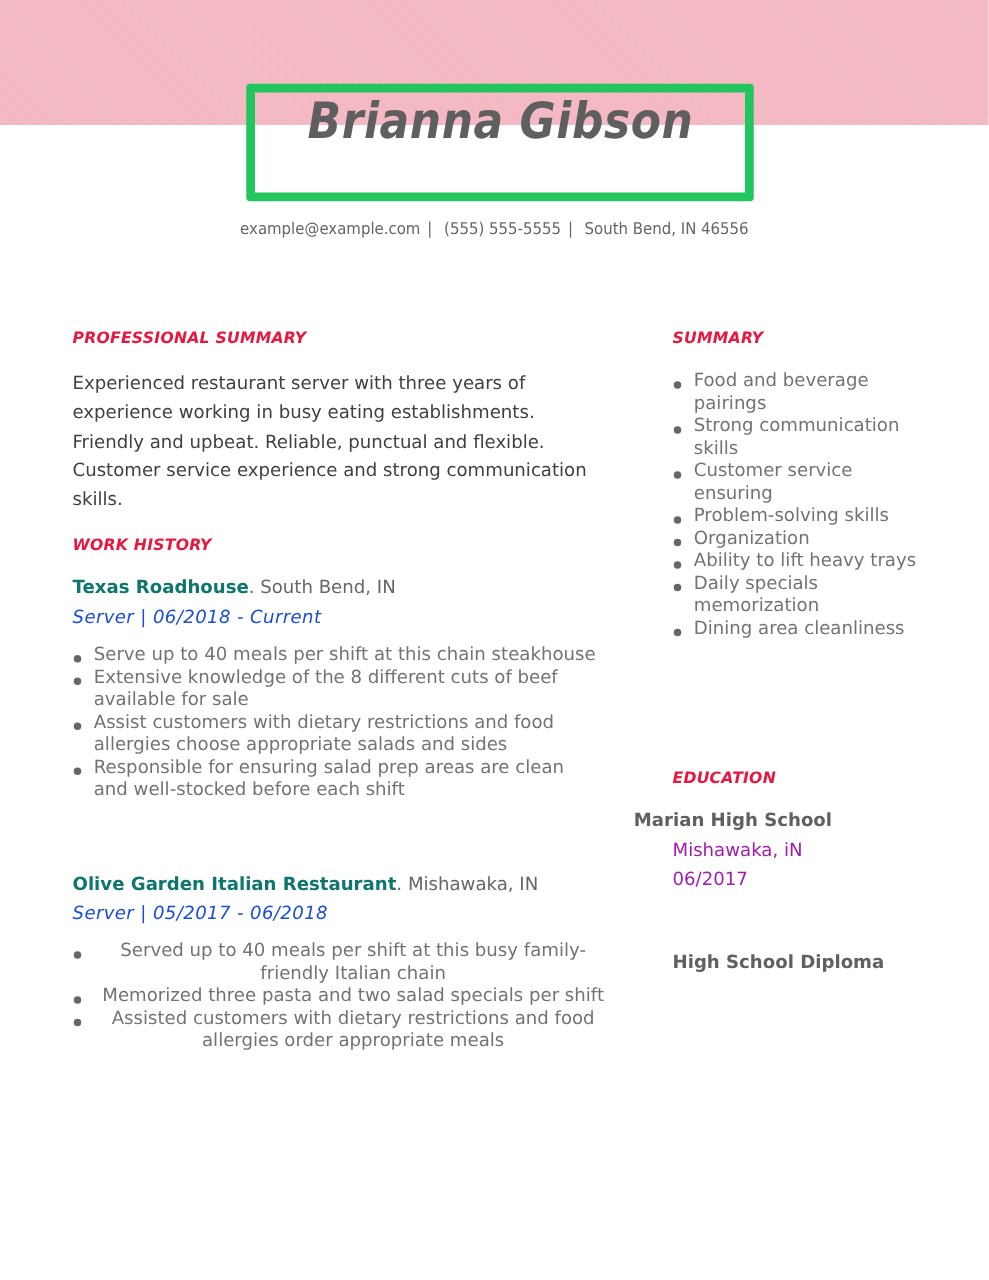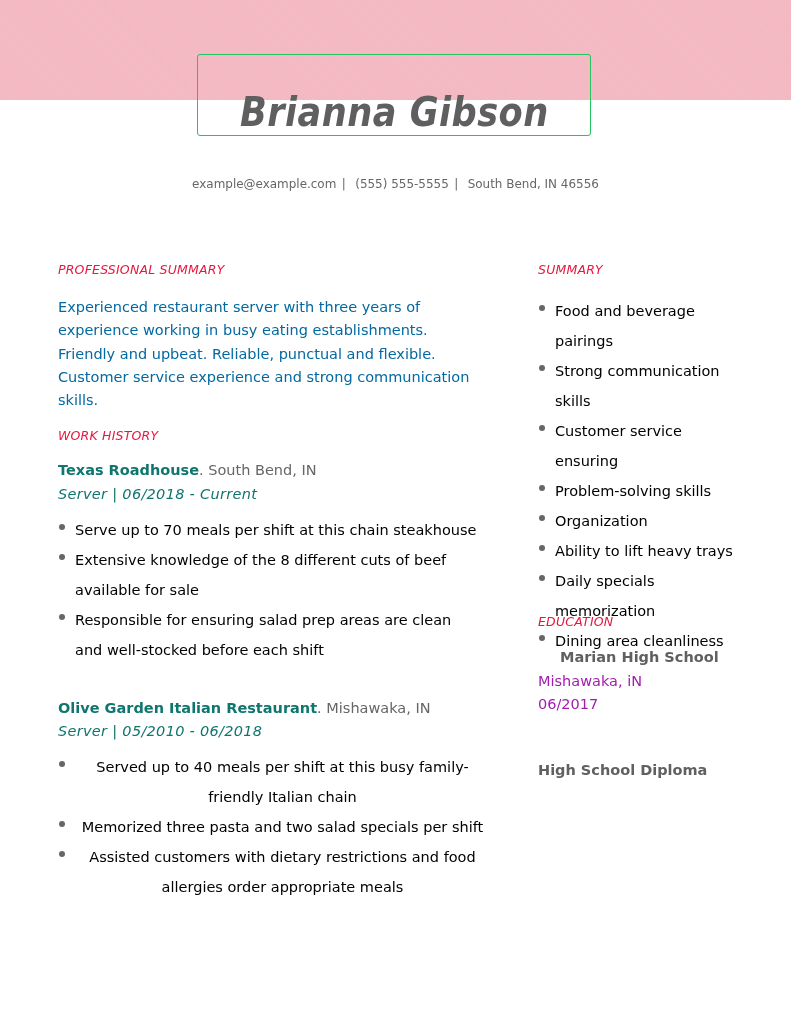--- a/index.html
+++ b/index.html
@@ -8,51 +8,51 @@
     background: #ffffff;
     font-family: "DejaVu Sans", sans-serif;
     color: #666666;
   }
   .banner {
     position: absolute; left: 0; top: 0; width: 791px; height: 100px;
     background-color: #f3b8c2;
     background-image: repeating-linear-gradient(45deg, rgba(255,255,255,0.06) 0 1px, transparent 1px 3px);
   }
   .name-box {
-    position: absolute; left: 197px; top: 54px; width: 392px; height: 80px;
-    border: 1px solid #22c55e; border-radius: 3px;
-    display: flex; align-items: flex-end; justify-content: center;
+    position: absolute; left: 197px; top: 67px; width: 392px; height: 80px;
+    border: 7px solid #22c55e; border-radius: 3px;
+    display: flex; align-items: flex-start; justify-content: center;
   }
   .name {
     font-family: "DejaVu Sans", sans-serif;
     font-style: italic; font-weight: bold;
     font-size: 40px; color: #5f5f5f; letter-spacing: 0.5px;
     transform: scaleX(0.88);
     white-space: nowrap;
   }
   .contact {
     position: absolute; left: 0; width: 791px; top: 176px;
     text-align: center; font-size: 13px; color: #666;
     transform: scaleX(0.92);
   }
   .contact .sep { margin: 0 6px 0 6px; }
   .section-title {
     position: absolute;
-    font-style: italic; font-weight: normal; font-size: 12.5px;
+    font-style: italic; font-weight: bold; font-size: 12.5px;
     color: #e8173f; letter-spacing: 0.2px;
   }
   .para {
-    position: absolute; font-size: 14.5px; line-height: 23.3px; color: #0369a1;
+    position: absolute; font-size: 14.5px; line-height: 23.3px; color: #404040;
   }
   .job-head { position: absolute; font-size: 14.5px; color: #666; white-space: nowrap; }
   .job-head b { font-weight: bold; color: #0f766e; }
-  .job-sub { position: absolute; font-size: 14.5px; font-style: italic; color: #0f766e; white-space: nowrap; letter-spacing: 0.3px; }
+  .job-sub { position: absolute; font-size: 14.5px; font-style: italic; color: #1d4ed8; white-space: nowrap; letter-spacing: 0.3px; }
   ul.bullets {
     position: absolute; margin: 0; padding: 0; list-style: none;
-    font-size: 14.5px; line-height: 30px; color: #000000;
+    font-size: 14.5px; line-height: 18px; color: #737373;
   }
   ul.bullets li { position: relative; padding-left: 17px; }
   ul.bullets li::before {
     content: ""; position: absolute; left: 1px; top: 9px;
     width: 6px; height: 6px; border-radius: 50%; background: #666;
   }
   .edu-line { position: absolute; font-size: 14.5px; color: #a21caf; white-space: nowrap; }
   .edu-bold { font-weight: bold; color: #606060; }
 </style>
 </head>
@@ -72,44 +72,45 @@
 <div class="section-title" style="left:58px; top:262px;">PROFESSIONAL SUMMARY</div>
 <div class="para" style="left:58px; top:296px; width:430px;">Experienced restaurant server with three years of experience working in busy eating establishments. Friendly and upbeat. Reliable, punctual and flexible. Customer service experience and strong communication skills.</div>
 
 <div class="section-title" style="left:58px; top:428px;">WORK HISTORY</div>
 
 <div class="job-head" style="left:58px; top:462px;">
   <b>Texas Roadhouse</b><span>. South Bend, IN</span>
 </div>
 <div class="job-sub" style="left:58px; top:486px;">Server  |  06/2018 - Current</div>
 <ul class="bullets" style="left:58px; top:515px; width:420px;">
-  <li>Serve up to 70 meals per shift at this chain steakhouse</li>
+  <li>Serve up to 40 meals per shift at this chain steakhouse</li>
   <li>Extensive knowledge of the 8 different cuts of beef available for sale</li>
+  <li>Assist customers with dietary restrictions and food allergies choose appropriate salads and sides</li>
   <li>Responsible for ensuring salad prep areas are clean and well-stocked before each shift</li>
 </ul>
 
 <div class="job-head" style="left:58px; top:700px;">
   <b>Olive Garden Italian Restaurant</b><span>. Mishawaka, IN</span>
 </div>
-<div class="job-sub" style="left:58px; top:723px;">Server  |  05/2010 - 06/2018</div>
+<div class="job-sub" style="left:58px; top:723px;">Server  |  05/2017 - 06/2018</div>
 <ul class="bullets" style="left:58px; top:752px; width:432px;text-align:center;">
   <li>Served up to 40 meals per shift at this busy family-friendly Italian chain</li>
   <li>Memorized three pasta and two salad specials per shift</li>
   <li>Assisted customers with dietary restrictions and food allergies order appropriate meals</li>
 </ul>
 
 <div class="section-title" style="left:538px; top:262px;">SUMMARY</div>
 <ul class="bullets" style="left:538px; top:296px; width:200px;">
   <li>Food and beverage pairings</li>
   <li>Strong communication skills</li>
   <li>Customer service ensuring</li>
   <li>Problem-solving skills</li>
   <li>Organization</li>
   <li>Ability to lift heavy trays</li>
   <li>Daily specials memorization</li>
   <li>Dining area cleanliness</li>
 </ul>
 
 <div class="section-title" style="left:538px; top:614px;">EDUCATION</div>
-<div class="edu-line edu-bold" style="left:560px; top:649px;">Marian High School</div>
+<div class="edu-line edu-bold" style="left:507px; top:649px;">Marian High School</div>
 <div class="edu-line" style="left:538px; top:673px;">Mishawaka, iN</div>
 <div class="edu-line" style="left:538px; top:696px;">06/2017</div>
 <div class="edu-line edu-bold" style="left:538px; top:726px;margin-top:36px;">High School Diploma</div>
 
 </body></html>

